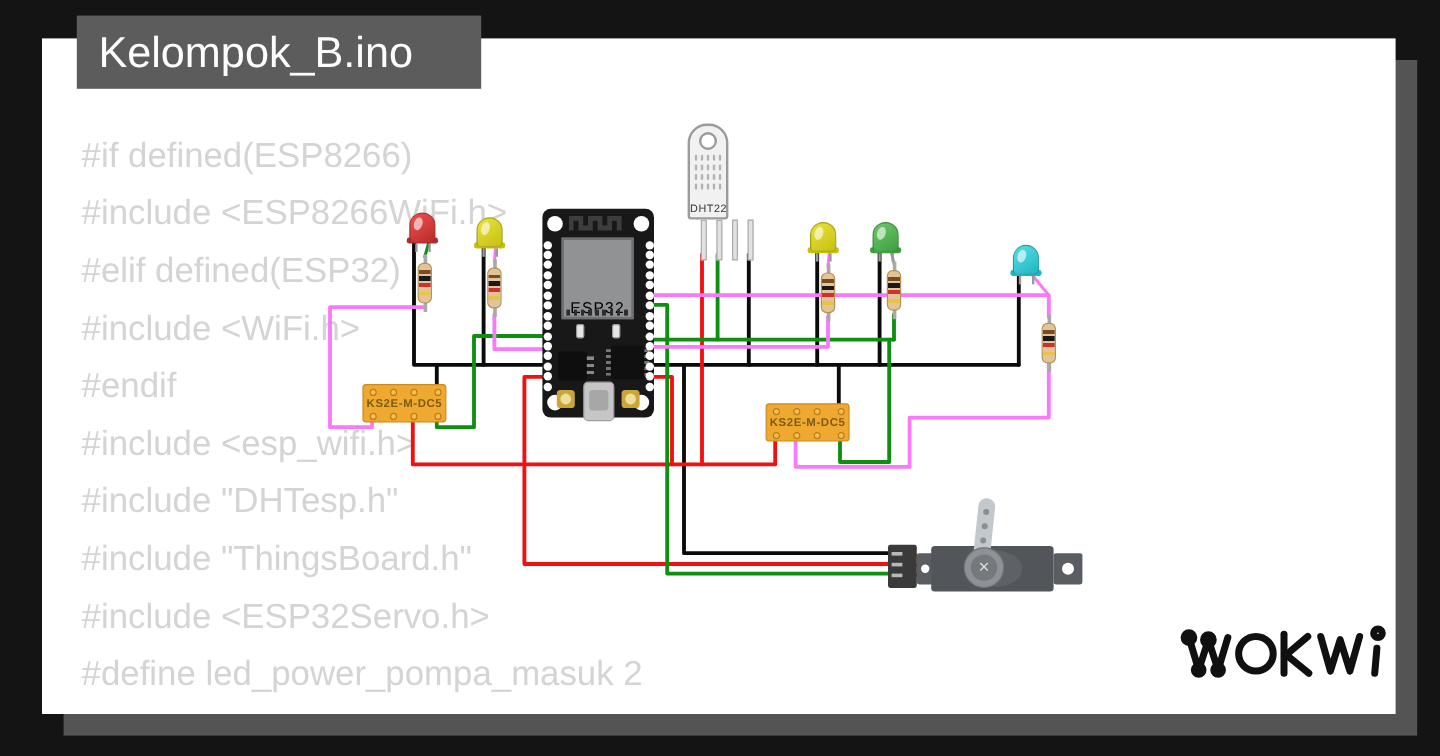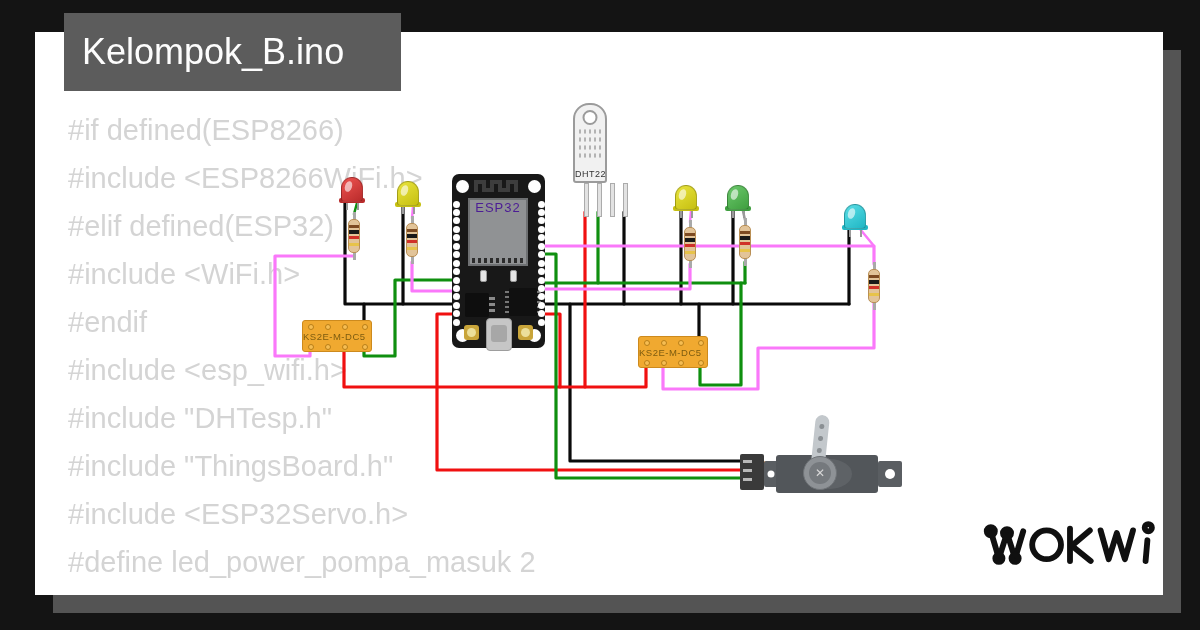--- a/index.html
+++ b/index.html
@@ -9,21 +9,21 @@
   .page{position:absolute;left:35px;top:32px;width:1128px;height:563px;background:#ffffff;overflow:hidden;}
   
   .code{position:absolute;left:33px;top:74px;color:#d4d4d4;font-size:29px;line-height:48px;white-space:pre;}
   
   svg.wires{position:absolute;left:0;top:0;width:1200px;height:630px;pointer-events:none;}
   
   .board{position:absolute;left:452px;top:174px;width:93px;height:174px;background:#181818;border-radius:7px;}
   .hole{position:absolute;width:13px;height:13px;border-radius:50%;background:#ffffff;}
   .antenna{position:absolute;left:22px;top:2px;}
   .module{position:absolute;left:16px;top:24px;width:60px;height:68px;background:#909294;border:2px solid #6e7072;
-          box-sizing:border-box;color:#4c1d95;font-size:13px;display:flex;align-items:flex-start;justify-content:center;letter-spacing:1px;}
+          box-sizing:border-box;color:#000000;font-size:13px;display:flex;align-items:flex-end;justify-content:center;letter-spacing:1px;}
   .module::after{content:"";position:absolute;left:2px;right:2px;bottom:1px;height:5px;
           background:repeating-linear-gradient(90deg,#2c2c2c 0 3px,transparent 3px 6px);}
   .cap{position:absolute;width:7px;height:12px;background:#e6e6e6;border-radius:2px;border:1px solid #9a9a9a;box-sizing:border-box;}
   .reg{position:absolute;left:13px;top:119px;width:24px;height:24px;background:#0e0e0e;border-radius:2px;}
   .reg::after{content:"";position:absolute;right:-6px;top:4px;width:6px;height:16px;
           background:repeating-linear-gradient(#8a8a8a 0 3px,transparent 3px 6px);}
   .chip{position:absolute;left:57px;top:114px;width:28px;height:28px;background:#101010;border-radius:2px;}
   .chip::before,.chip::after{content:"";position:absolute;top:3px;bottom:3px;width:4px;
           background:repeating-linear-gradient(#777 0 2px,transparent 2px 5px);}
   .chip::before{left:-4px}.chip::after{right:-4px}
@@ -48,39 +48,39 @@
   .led .flange{position:absolute;left:-2px;top:21px;width:26px;height:5px;border-radius:2px;}
   .led .bulb{position:absolute;left:0;top:0;width:22px;height:25px;border-radius:11px 11px 4px 4px;box-sizing:border-box;border:1px solid rgba(0,0,0,.22);}
   .led .hi{position:absolute;left:4px;top:4px;width:7px;height:11px;border-radius:50%;background:rgba(255,255,255,.6);transform:rotate(18deg);}
   
   .res{position:absolute;width:12px;height:48px;}
   .res .lead{position:absolute;left:5px;top:0;width:3px;height:48px;background:#a9a9a9;}
   .res .rbody{position:absolute;left:0;top:7px;width:12px;height:34px;border-radius:5px;border:1px solid #b98f55;box-sizing:border-box;
       background:linear-gradient(to bottom,#e2c499 0 15%,#7c4a22 15% 25%,#e2c499 25% 31%,#191919 31% 44%,#e2c499 44% 50%,#d03028 50% 60%,#e2c499 60% 72%,#e7c34a 72% 82%,#e2c499 82% 100%);}
   
   .relay{position:absolute;width:70px;height:32px;background:#f0a930;border:1px solid #cd8a1d;border-radius:3px;box-sizing:border-box;
-         display:flex;align-items:center;justify-content:flex-start;}
+         display:flex;align-items:center;justify-content:center;font-weight:bold;}
   .relay .rlabel{font-size:9.5px;color:#7d5c10;letter-spacing:.5px;}
   .rpin{position:absolute;width:6px;height:6px;border-radius:50%;background:#f6bd52;border:1px solid #b97f18;box-sizing:border-box;}
   .relay1{left:302px;top:320px;} .relay2{left:638px;top:336px;}
   
   .servo{position:absolute;left:736px;top:410px;width:180px;height:100px;}
   .sconn{position:absolute;left:4px;top:44px;width:24px;height:36px;background:#3a3a3a;border-radius:2px;}
   .sconn i{position:absolute;left:3px;width:9px;height:3px;background:#b9b9b9;}
   .stab{position:absolute;background:#5a5e62;border-radius:2px;}
   .stab .thole{position:absolute;width:10px;height:10px;border-radius:50%;background:#ffffff;left:50%;top:50%;transform:translate(-50%,-50%);}
   .sbody{position:absolute;left:40px;top:45px;width:102px;height:38px;background:#52565a;border-radius:3px;}
   .swheel{position:absolute;left:72px;top:49px;width:44px;height:30px;border-radius:50%;background:#5e6266;}
   .shorn{position:absolute;left:77px;top:5px;width:14px;height:58px;background:#c3c8cc;border-radius:7px;transform:rotate(6deg);}
   .shorn b{position:absolute;left:50%;transform:translateX(-50%);width:5px;height:5px;border-radius:50%;background:#8a8f93;}
   .shub{position:absolute;left:67px;top:46px;width:34px;height:34px;border-radius:50%;background:#8e9296;border:1px solid #6f7377;box-sizing:border-box;}
   .shub::after{content:"\2715";position:absolute;left:50%;top:50%;transform:translate(-50%,-50%);
         width:22px;height:22px;border-radius:50%;background:#75797d;color:#d8d8d8;font-size:12px;line-height:22px;text-align:center;}
   
-  .titlebox{position:absolute;left:64px;top:13px;width:337px;height:78px;background:#5c5c5c;color:#fdfdfd;
+  .titlebox{position:absolute;left:64px;top:13px;width:337px;height:61px;background:#5c5c5c;color:#fdfdfd;
         font-size:36px;display:flex;align-items:center;padding-left:18px;box-sizing:border-box;}
   .logo{position:absolute;left:980px;top:512px;}
 </style>
 </head>
 <body>
 
 <div class="stage">
   <div class="shadow"></div>
 
   <div class="page">

